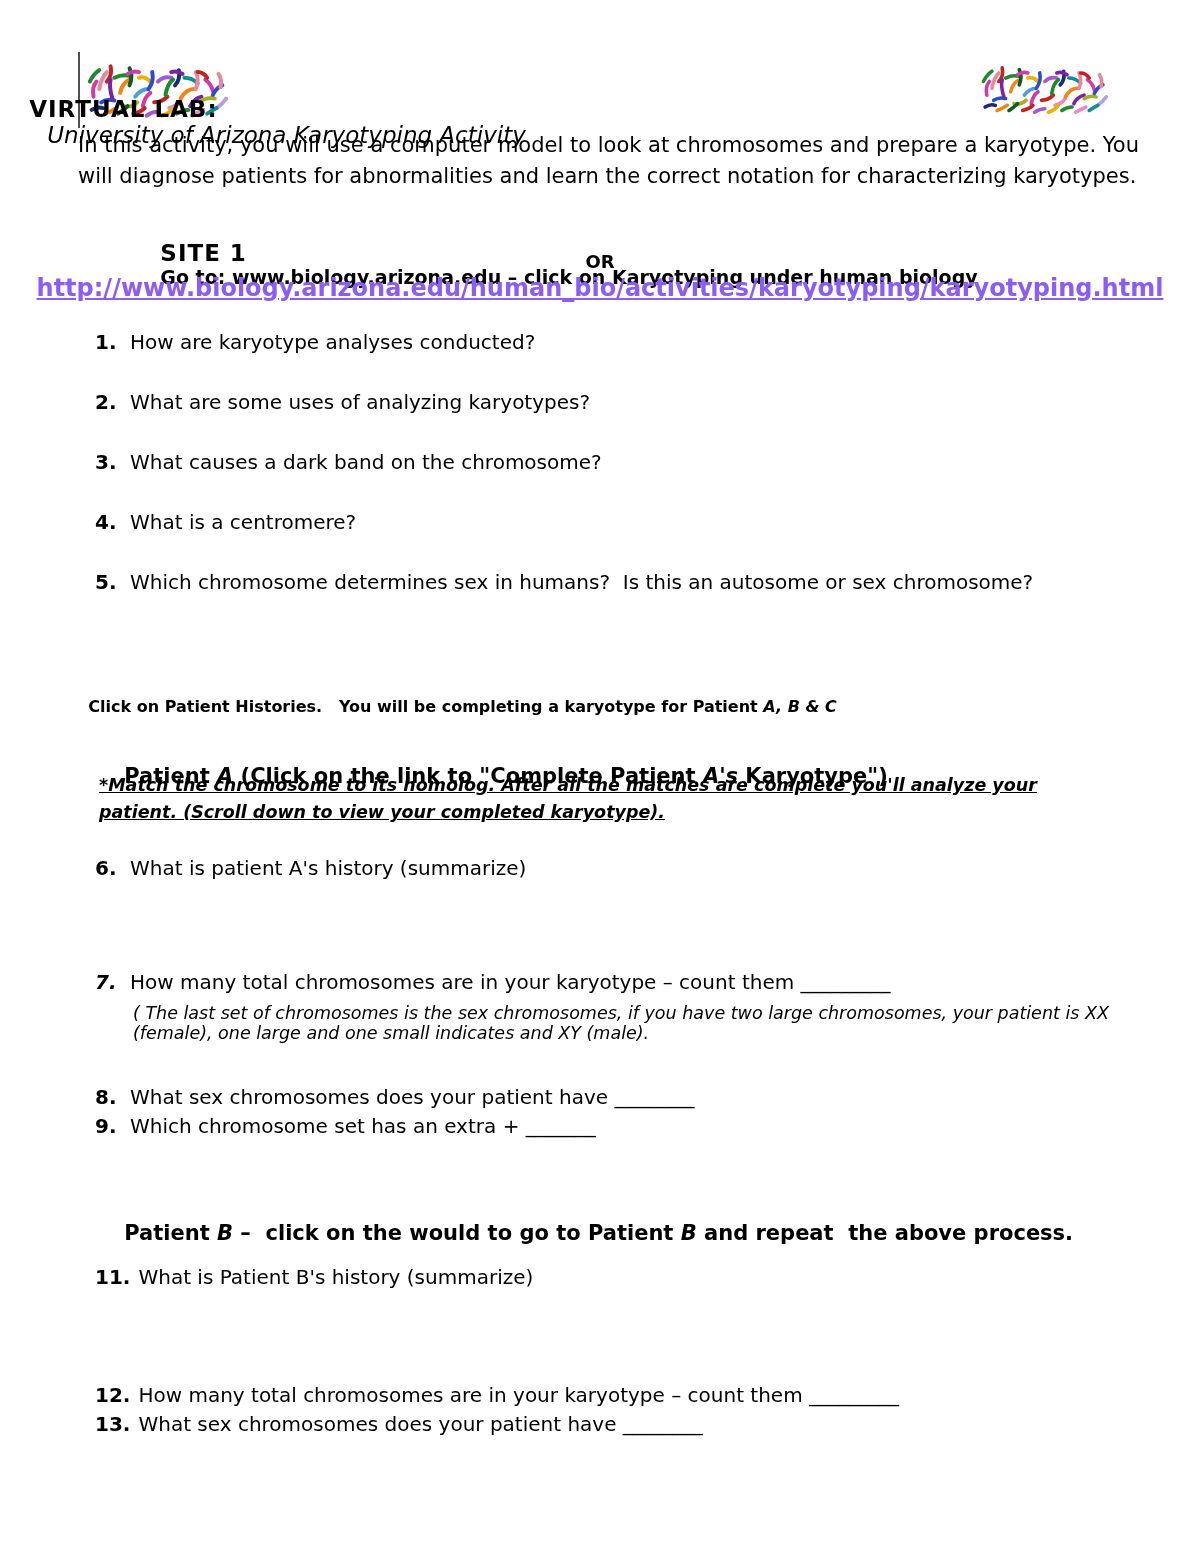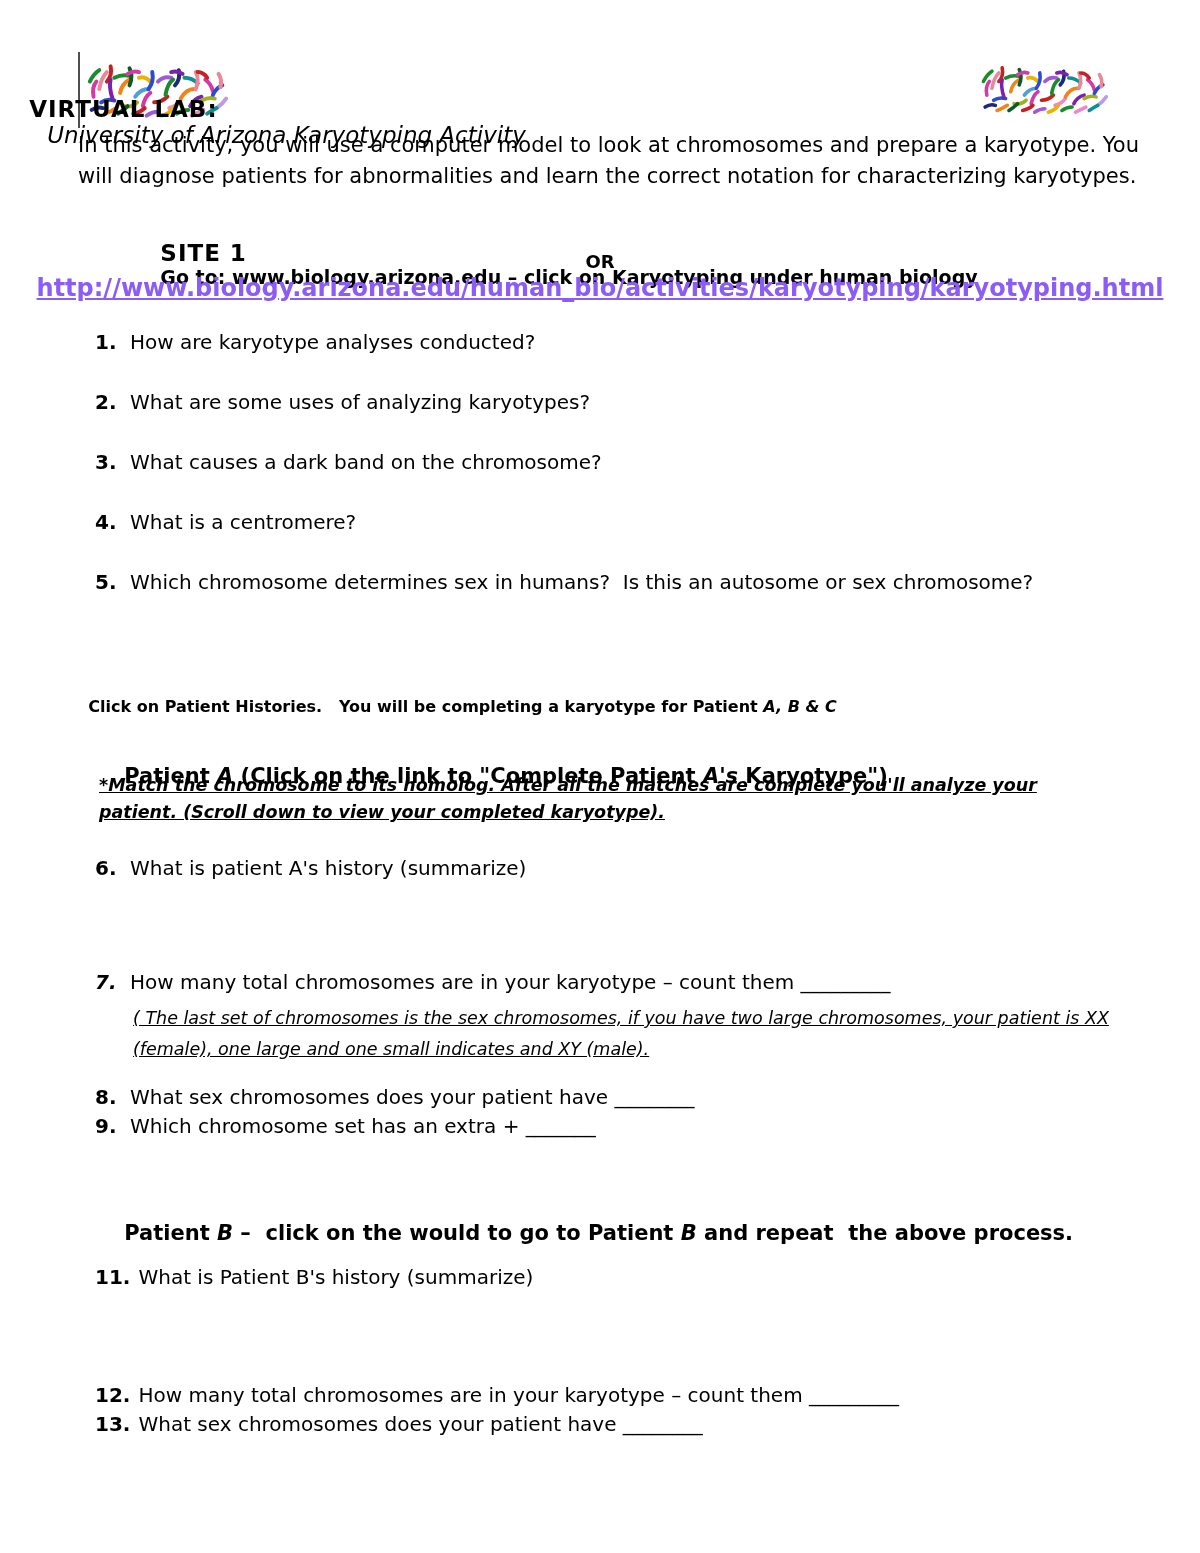--- a/index.html
+++ b/index.html
@@ -33,21 +33,21 @@
 
   .heading1 { position:absolute; left:66px; top:678px; font-weight:bold; font-size:16px; white-space:pre; }
   .em { font-style:italic; }
   .heading2 { position:absolute; left:95px; font-weight:bold; font-size:21px; white-space:pre; }
   .note {
     position:absolute; left:99px; top:772px; width:1018px;
     font-weight:bold; font-style:italic; font-size:17.5px; line-height:27px;text-decoration:underline;
   }
   .subnote {
     position:absolute; left:133px; top:1003px; width:1000px;
-    font-style:italic; font-size:17.5px; line-height:31px;text-decoration:underline;
+    font-style:italic; font-size:17.5px; line-height:20px;
   }
 </style>
 </head>
 <body>
 
 <svg width="0" height="0" style="position:absolute" aria-hidden="true">
   <defs>
     <g id="chromoCluster" fill="none" stroke-linecap="round" stroke-width="4.2">
       <path d="M8 38 q-2 -10 3 -16" stroke="#d23ba6"></path>
       <path d="M16 44 q6 -4 14 -2" stroke="#2b4bd0"></path>

